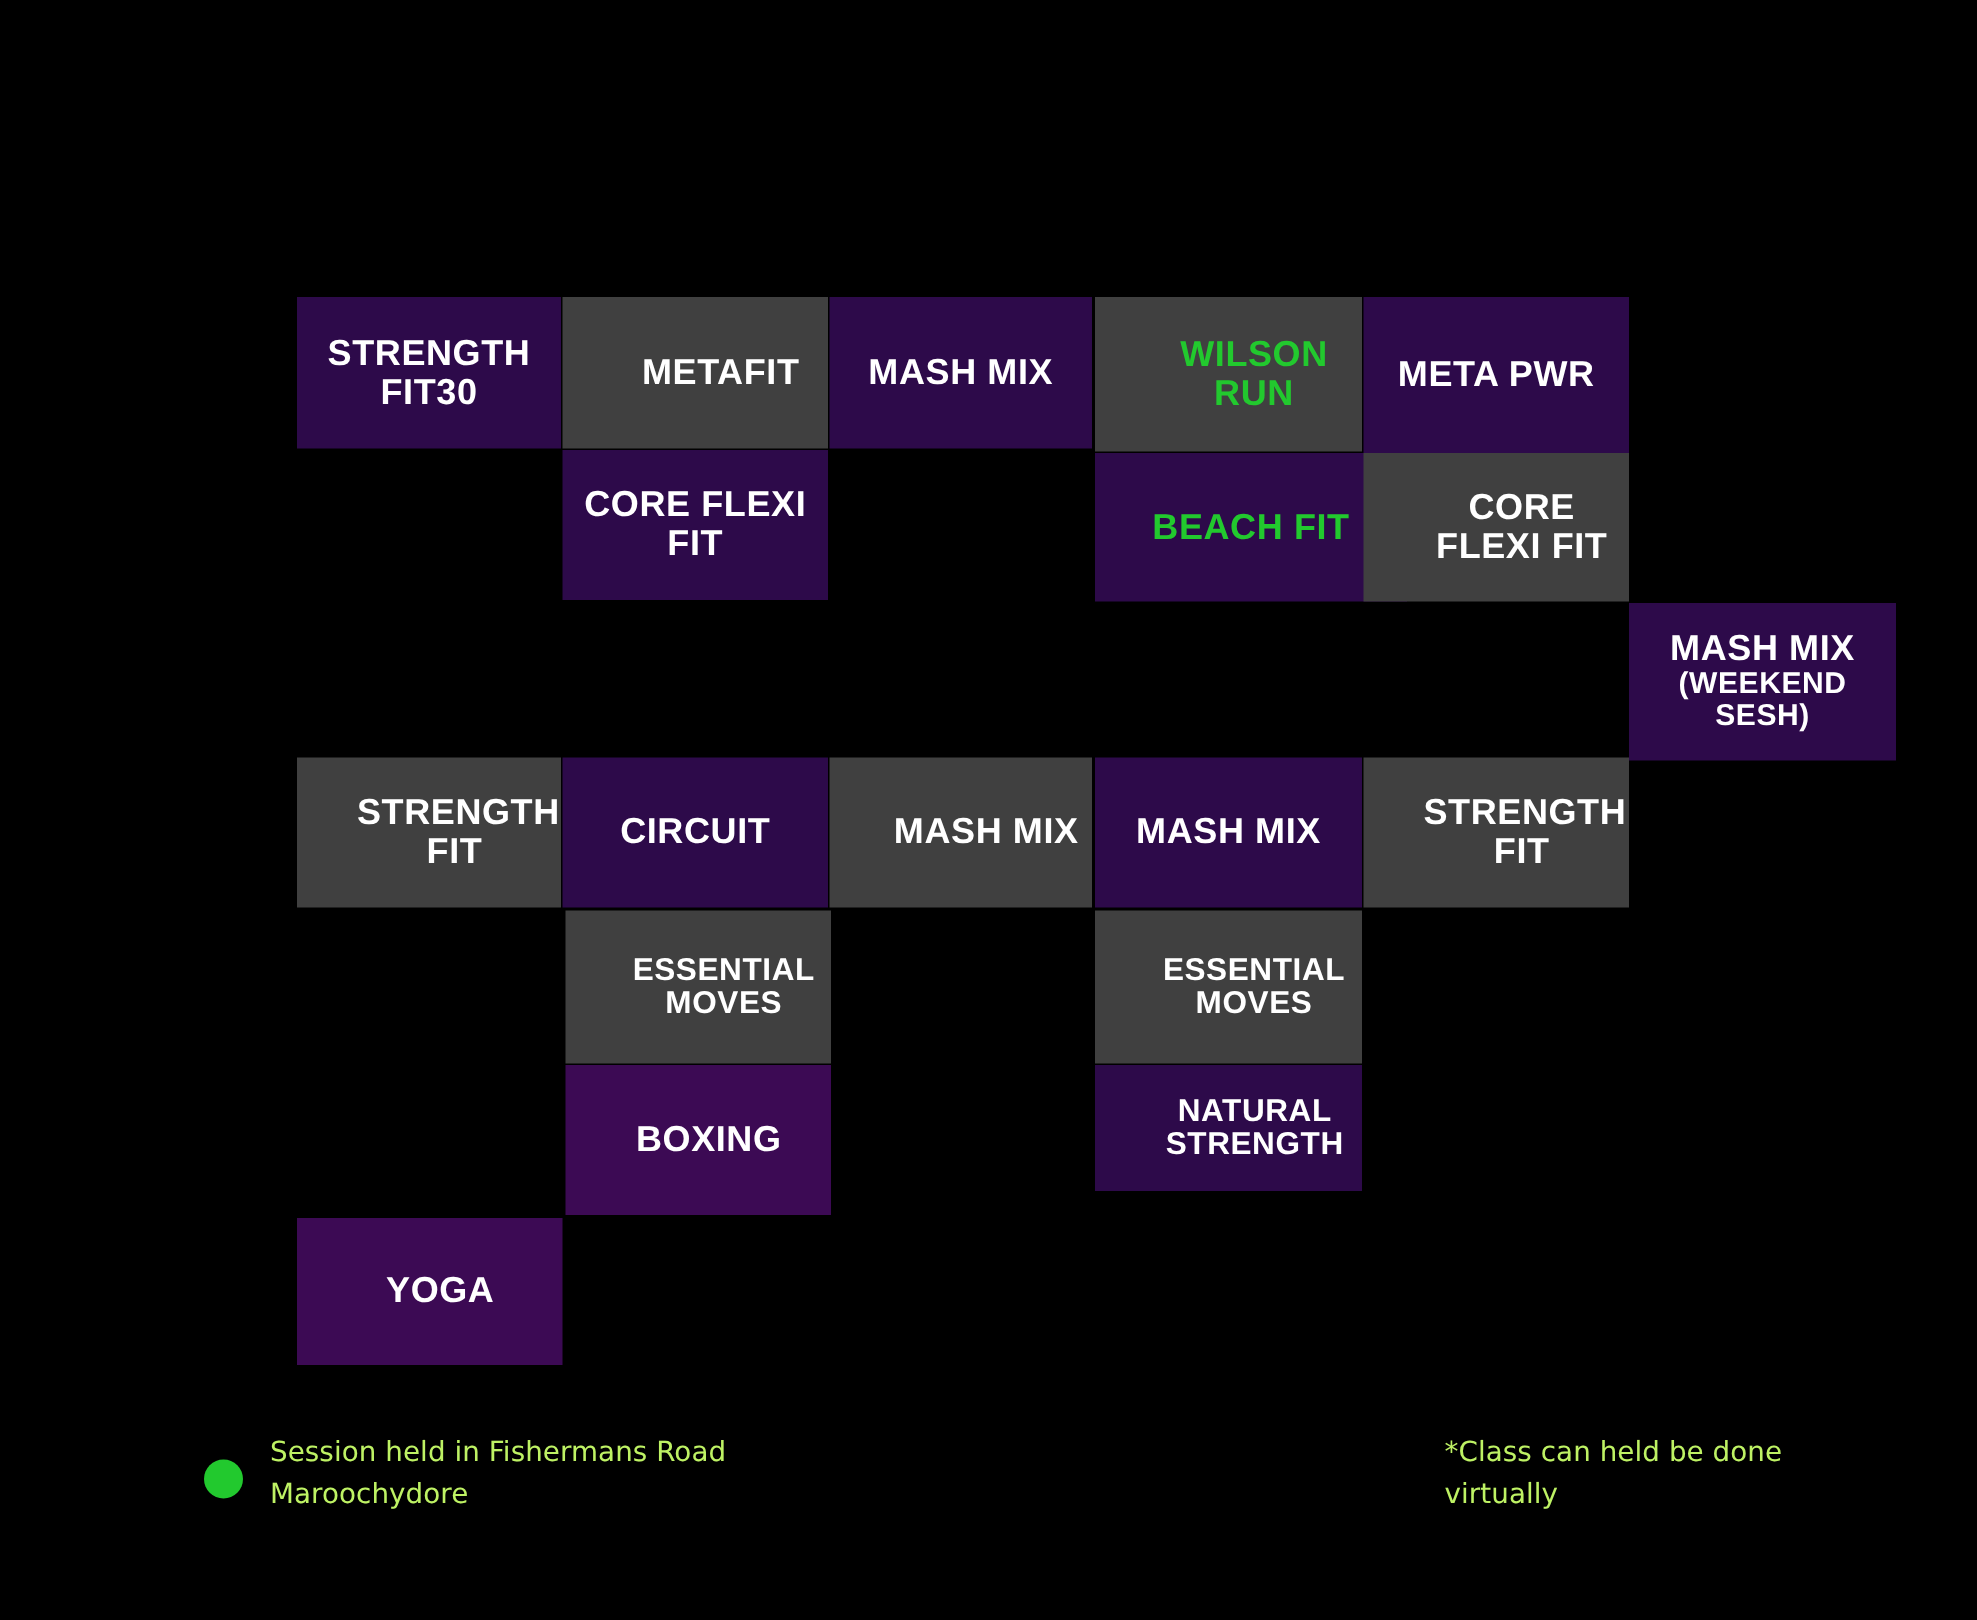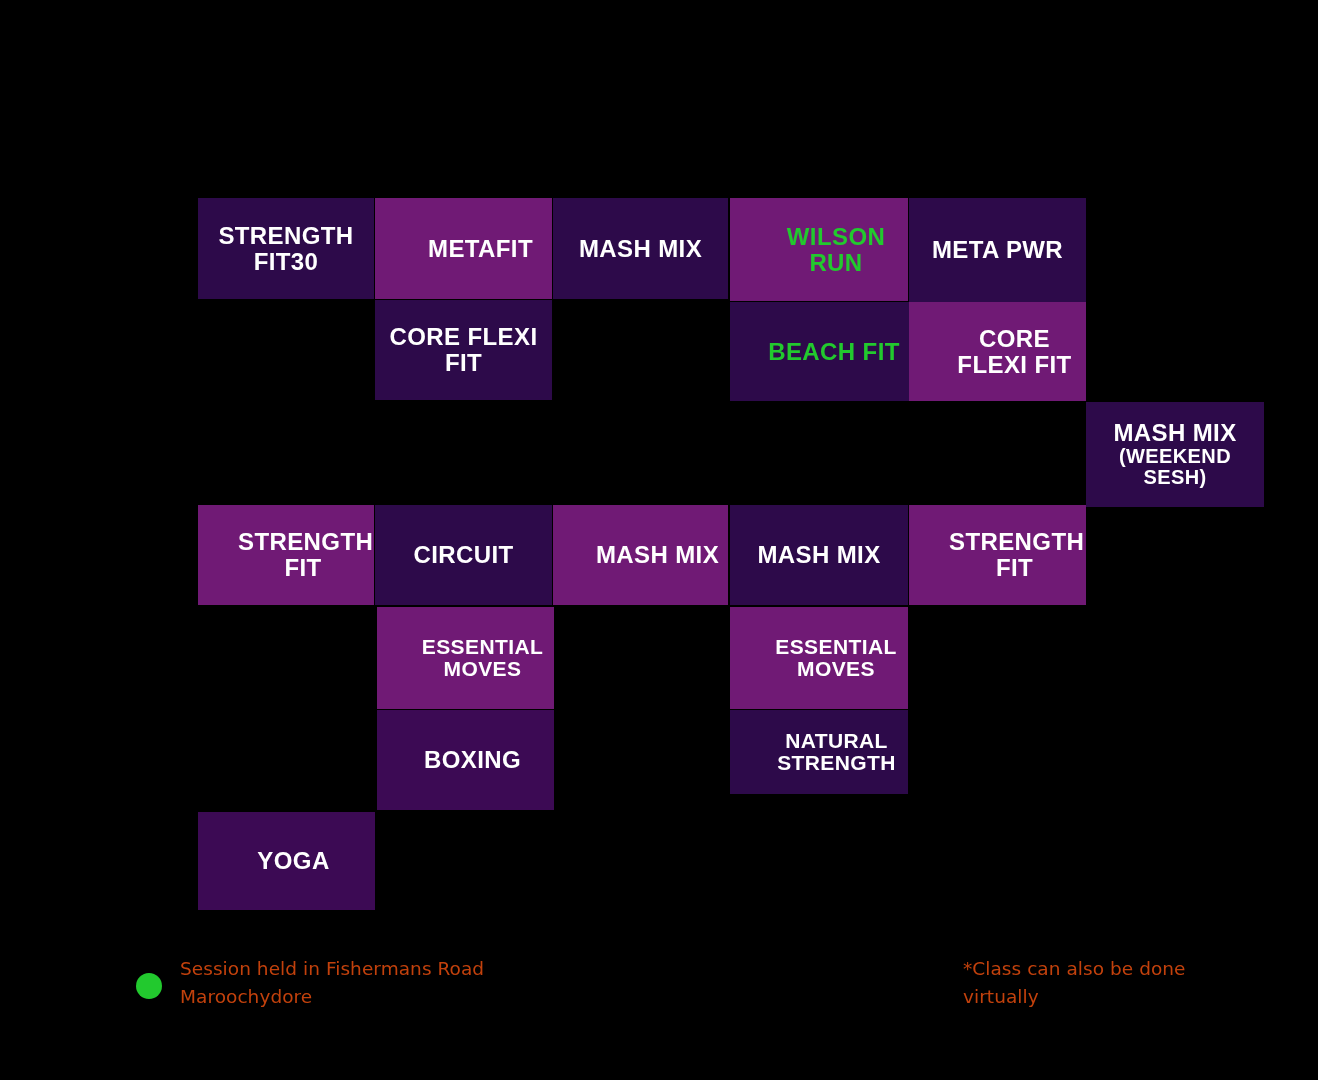--- a/index.html
+++ b/index.html
@@ -45,21 +45,21 @@
     width: 100%;
   }
   .cell .sub {
     display: block;
     width: 100%;
   }
 
   
   .tone-dark   { background: #2d0a4a; }
   .tone-dark2  { background: #3c0a54; padding-left: 20px; }
-  .tone-light  { background: #701a75; padding-left: 40px; }
+  .tone-light  { background: #404040; padding-left: 40px; }
 
   
   .txt-white { color: #ffffff; }
   .txt-green { color: #22c92e; }
   .fs-md  { font-size: 24px; }
   .fs-sm  { font-size: 21px; }
   .fs-xs  { font-size: 20px; }
 
   
   #legend {
@@ -78,21 +78,21 @@
     width: 26px;
     height: 26px;
     border-radius: 50%;
     flex: 0 0 auto;
     margin-top: 18px;
   }
   .dot-green { background: #22c92e; }
   .dot-white { background: #ffffff; }
   .legend-text {
     margin-left: 18px;
-    color: #c2410c;
+    color: #bef264;
     font-family: "DejaVu Sans", sans-serif;
     font-size: 18.5px;
     font-weight: 400;
     line-height: 1.5;
     white-space: pre-line;
     letter-spacing: 0.05px;
   }
   .legend-note {
     margin-left: 0;
   }
@@ -203,16 +203,16 @@
     </div>
   </div>
 
 <div id="legend">
   <div class="legend-item" id="legend-fishermans">
     <span class="legend-dot dot-green"></span>
     <span class="legend-text">Session held in Fishermans Road
 Maroochydore</span>
   </div>
   <div class="legend-item" id="legend-virtual">
-    <span class="legend-text legend-note">*Class can also be done
+    <span class="legend-text legend-note">*Class can held be done
 virtually</span>
   </div>
 </div>
 
 </body></html>

